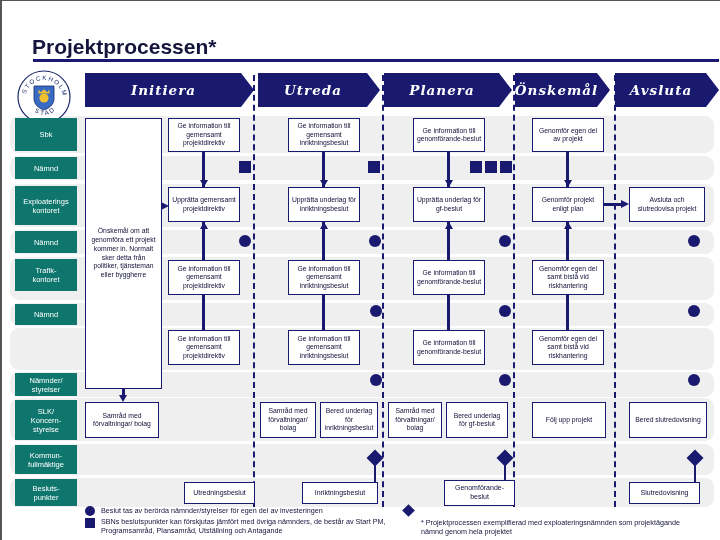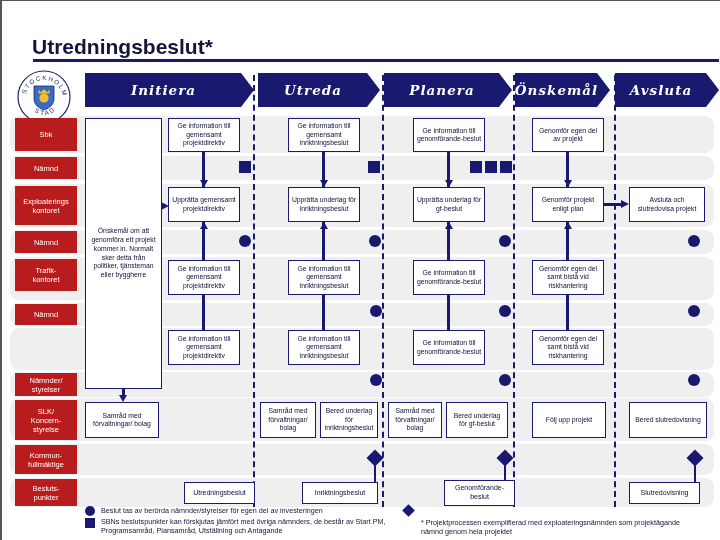--- a/index.html
+++ b/index.html
@@ -2,21 +2,21 @@
 <html><head>
 <meta charset="utf-8">
 <style>
   html,body{margin:0;padding:0;background:#fff;}
   #slide{position:relative;width:720px;height:540px;background:#fff;overflow:hidden;
          font-family:"Liberation Sans",sans-serif;border-top:1px solid #555;border-left:2px solid #555;}
   .abs{position:absolute;}
   .title{font-size:21px;font-weight:bold;color:#14143c;letter-spacing:0;}
   .rule{background:#191970;}
   .band{background:#efefef;border-radius:9px;width:704px;left:8px;}
-  .lane{left:13px;width:62px;background:#b91c1c;color:#fff;display:flex;align-items:center;justify-content:center;
+  .lane{left:13px;width:62px;background:#0f766e;color:#fff;display:flex;align-items:center;justify-content:center;
         text-align:center;font-size:7.5px;line-height:1.2;white-space:pre-line;z-index:2;}
   .phase{top:72px;height:34px;background:#191970;color:#fff;display:flex;align-items:center;justify-content:center;
          font-family:"DejaVu Serif",serif;font-style:italic;font-weight:bold;font-size:13.5px;letter-spacing:1px;
          clip-path:polygon(0 0,calc(100% - 13px) 0,100% 50%,calc(100% - 13px) 100%,0 100%);padding-right:12px;box-sizing:border-box;z-index:1;}
   .dash{border-left:2px dashed #191970;width:0;top:74px;height:432px;z-index:1;}
   .box{background:#fff;border:1px solid #191970;color:#10103a;display:flex;align-items:center;justify-content:center;
        text-align:center;font-size:6.8px;line-height:1.25;padding:1px 2px;box-sizing:border-box;z-index:3;}
   .note{background:#fff;border:1px solid #191970;color:#10103a;display:flex;align-items:center;justify-content:center;
         text-align:center;font-size:6.8px;line-height:1.3;padding:3px;box-sizing:border-box;z-index:2;}
   .vline{width:3px;background:#191970;z-index:2;}
@@ -30,21 +30,21 @@
   .leg{font-size:7.2px;color:#14143c;line-height:1.3;z-index:3;}
   .bullet-dot{width:10px;height:10px;border-radius:50%;background:#191970;z-index:3;}
   .bullet-sq{width:10px;height:10px;background:#191970;z-index:3;}
   .bullet-dia{width:9px;height:9px;background:#191970;transform:rotate(45deg);z-index:3;}
 </style>
 </head>
 <body>
 
 <div id="slide">
 
-  <div class="abs title" style="left:30px;top:34px;">Utredningsbeslut*</div>
+  <div class="abs title" style="left:30px;top:34px;">Projektprocessen*</div>
   <div class="abs rule" style="left:31px;top:58px;width:686px;height:3px;"></div>
 
   <div class="abs" style="left:15px;top:69px;width:54px;height:54px;z-index:2;">
     <svg width="54" height="54" viewBox="0 0 54 54">
       <circle cx="27" cy="27" r="26" fill="#fff" stroke="#1a2a6b" stroke-width="1.2"></circle>
       <defs>
         <path id="arcTop" d="M 8,29 A 19,19 0 1 1 46,29" fill="none"></path>
         <path id="arcBot" d="M 12,30 A 15,15 0 0 0 42,30" fill="none"></path>
       </defs>
       <text font-size="6.2" fill="#1a2a6b" font-family="Liberation Sans, sans-serif" letter-spacing="1.5">

